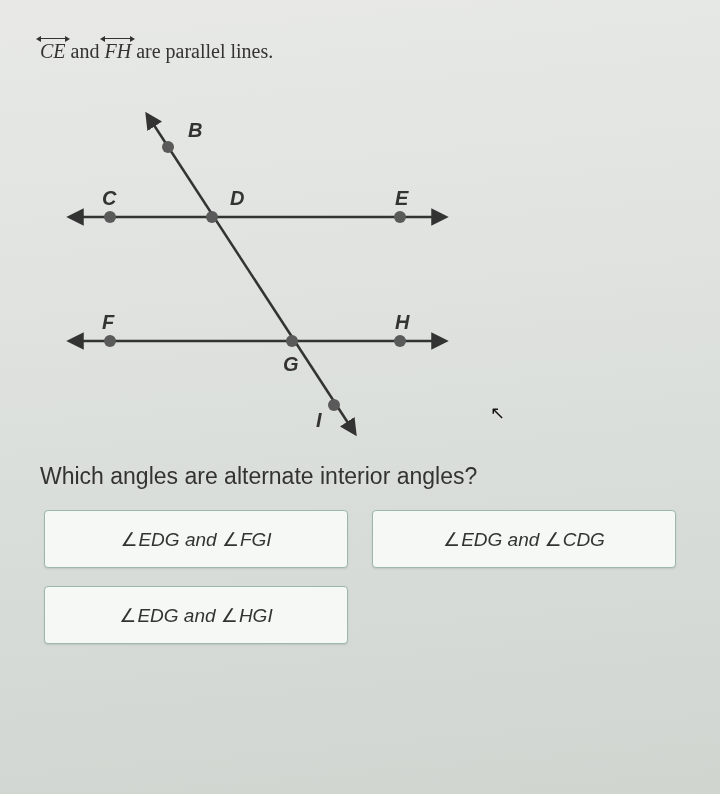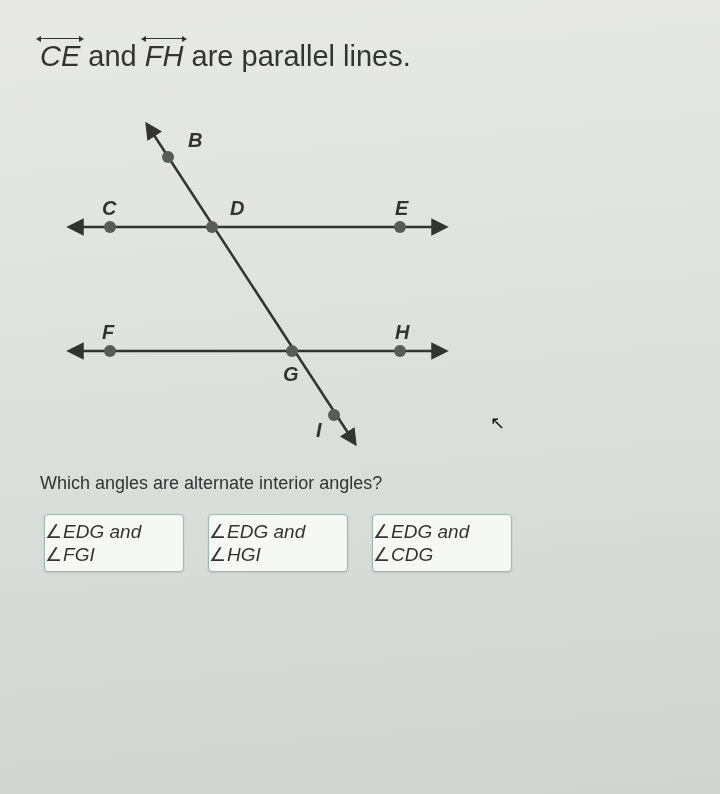--- a/index.html
+++ b/index.html
@@ -12,23 +12,24 @@
     color: #333;
   }
   .page {
     padding: 40px 40px 20px 40px;
     background: linear-gradient(175deg, #e8e9e6 0%, #dce0dc 50%, #d0d5d0 100%);
     width: 720px;
     height: 794px;
     position: relative;
   }
   .statement {
-    font-size: 29px;
+    font-size: 20px;
     color: #333;
     margin-bottom: 26px;
+    font-family: Liberation Serif, serif;
   }
   .line-sym {
     position: relative;
     font-style: italic;
     font-weight: 500;
   }
   .line-sym::before {
     content: '';
     position: absolute;
     top: -2px;
@@ -63,27 +64,27 @@
     margin-bottom: 14px;
   }
   .diagram-wrap svg { width: 100%; height: 100%; }
   .pt-lbl {
     font-style: italic;
     font-weight: 600;
     font-size: 20px;
     fill: #333;
   }
   .question {
-    font-size: 18px;
+    font-size: 23px;
     color: #333;
     margin-bottom: 16px;
   }
   .answers {
     display: grid;
-    grid-template-columns: 1fr 1fr 1fr 1fr;
+    grid-template-columns: 1fr 1fr;
     gap: 18px 24px;
     padding: 0 4px;
     margin-top: 20px;
   }
   .answer-btn {
     background: #f5f8f5;
     border: 1px solid #9cb8a8;
     border-radius: 4px;
     height: 58px;
     display: flex;
@@ -149,20 +150,20 @@
     <span class="cursor-icon">↖</span>
   </div>
 
   <p class="question">Which angles are alternate interior angles?</p>
 
   <div class="answers">
     <div class="answer-btn">
       <span><span class="angle">∠</span><span>EDG</span> and <span class="angle">∠</span><span>FGI</span></span>
     </div>
     <div class="answer-btn">
-      <span><span class="angle">∠</span><span>EDG</span> and <span class="angle">∠</span><span>HGI</span></span>
+      <span><span class="angle">∠</span><span>EDG</span> and <span class="angle">∠</span><span>CDG</span></span>
     </div>
     <div class="answer-btn">
-      <span><span class="angle">∠</span><span>EDG</span> and <span class="angle">∠</span><span>CDG</span></span>
+      <span><span class="angle">∠</span><span>EDG</span> and <span class="angle">∠</span><span>HGI</span></span>
     </div>
   </div>
 
 </div>
 
 </body></html>

